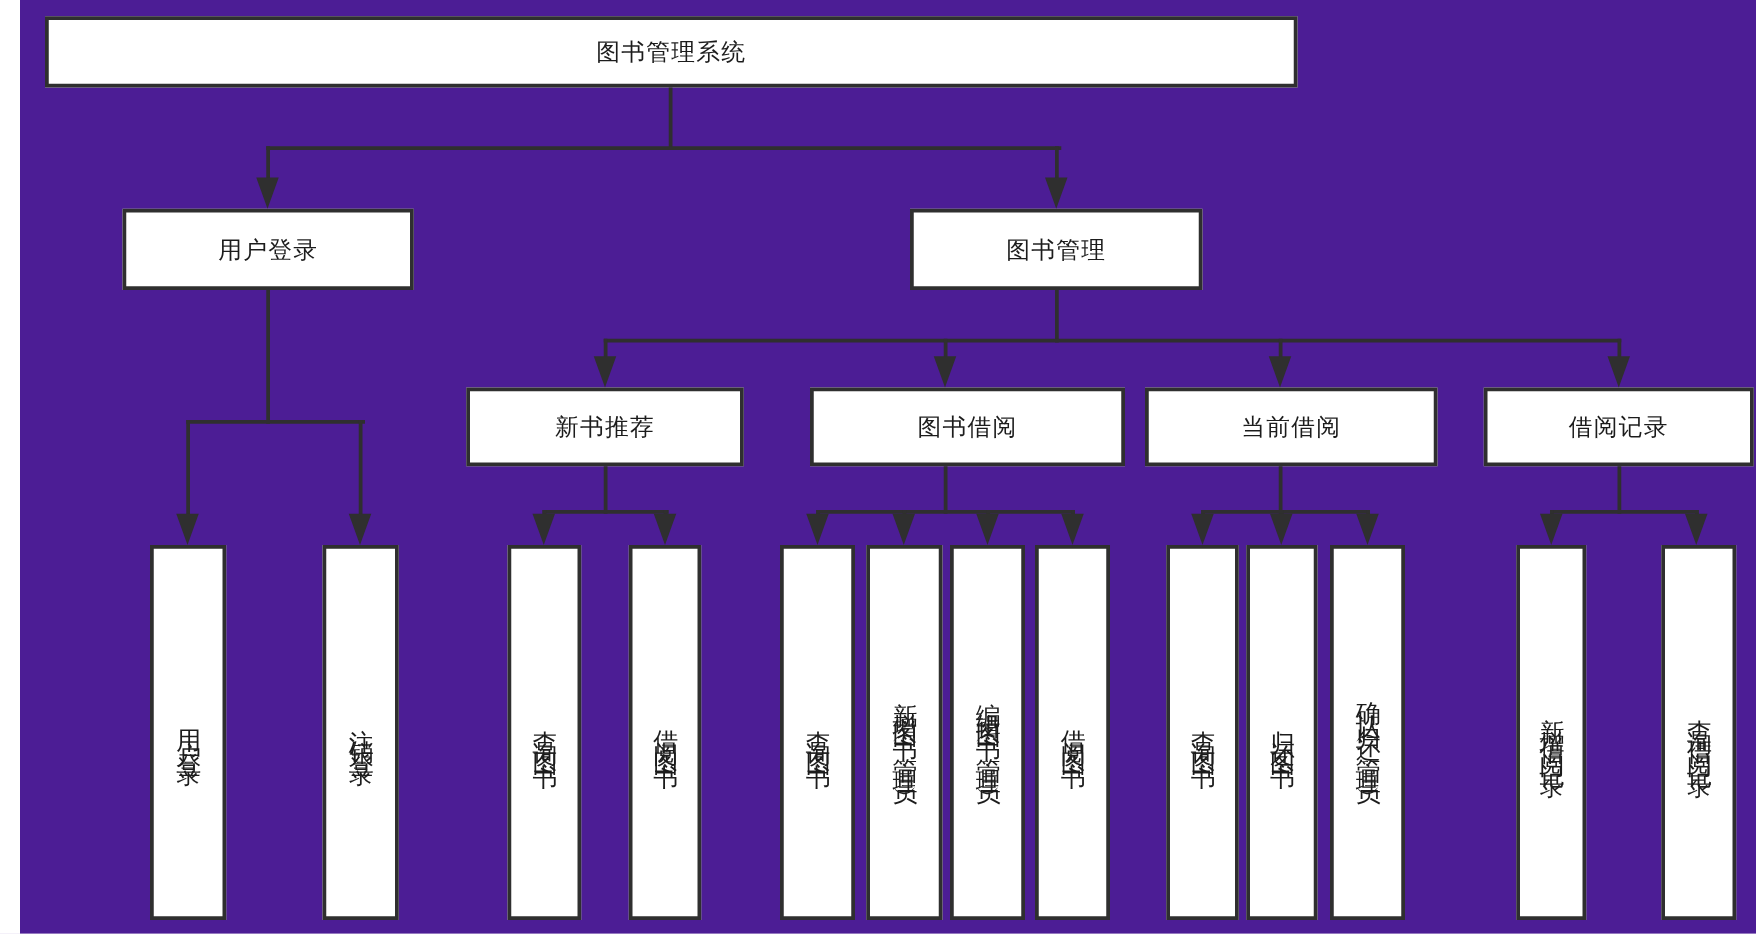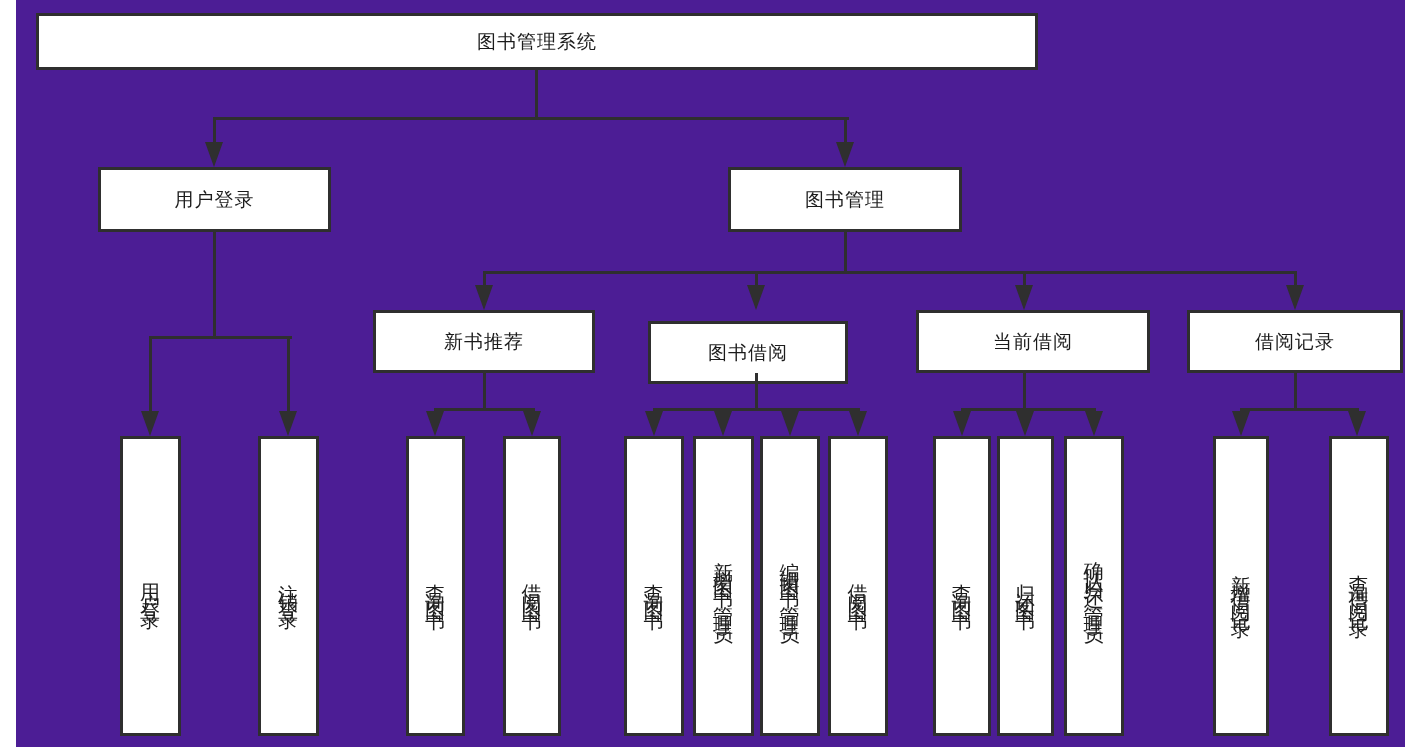--- a/index.html
+++ b/index.html
@@ -69,21 +69,21 @@
   <div class="node h" style="left:82px;top:167px;width:233px;height:65px">
     <span>用户登录</span>
   </div>
   <div class="node h" style="left:712px;top:167px;width:234px;height:65px">
     <span>图书管理</span>
   </div>
 
   <div class="node h" style="left:357px;top:310px;width:222px;height:63px">
     <span>新书推荐</span>
   </div>
-  <div class="node h" style="left:632px;top:321px;width:200px;height:63px">
+  <div class="node h" style="left:632px;top:310px;width:252px;height:63px">
     <span>图书借阅</span>
   </div>
   <div class="node h" style="left:900px;top:310px;width:234px;height:63px">
     <span>当前借阅</span>
   </div>
   <div class="node h" style="left:1171px;top:310px;width:216px;height:63px">
     <span>借阅记录</span>
   </div>
 
   <div class="node v" style="left:104px;top:436px;width:61px;height:300px">

